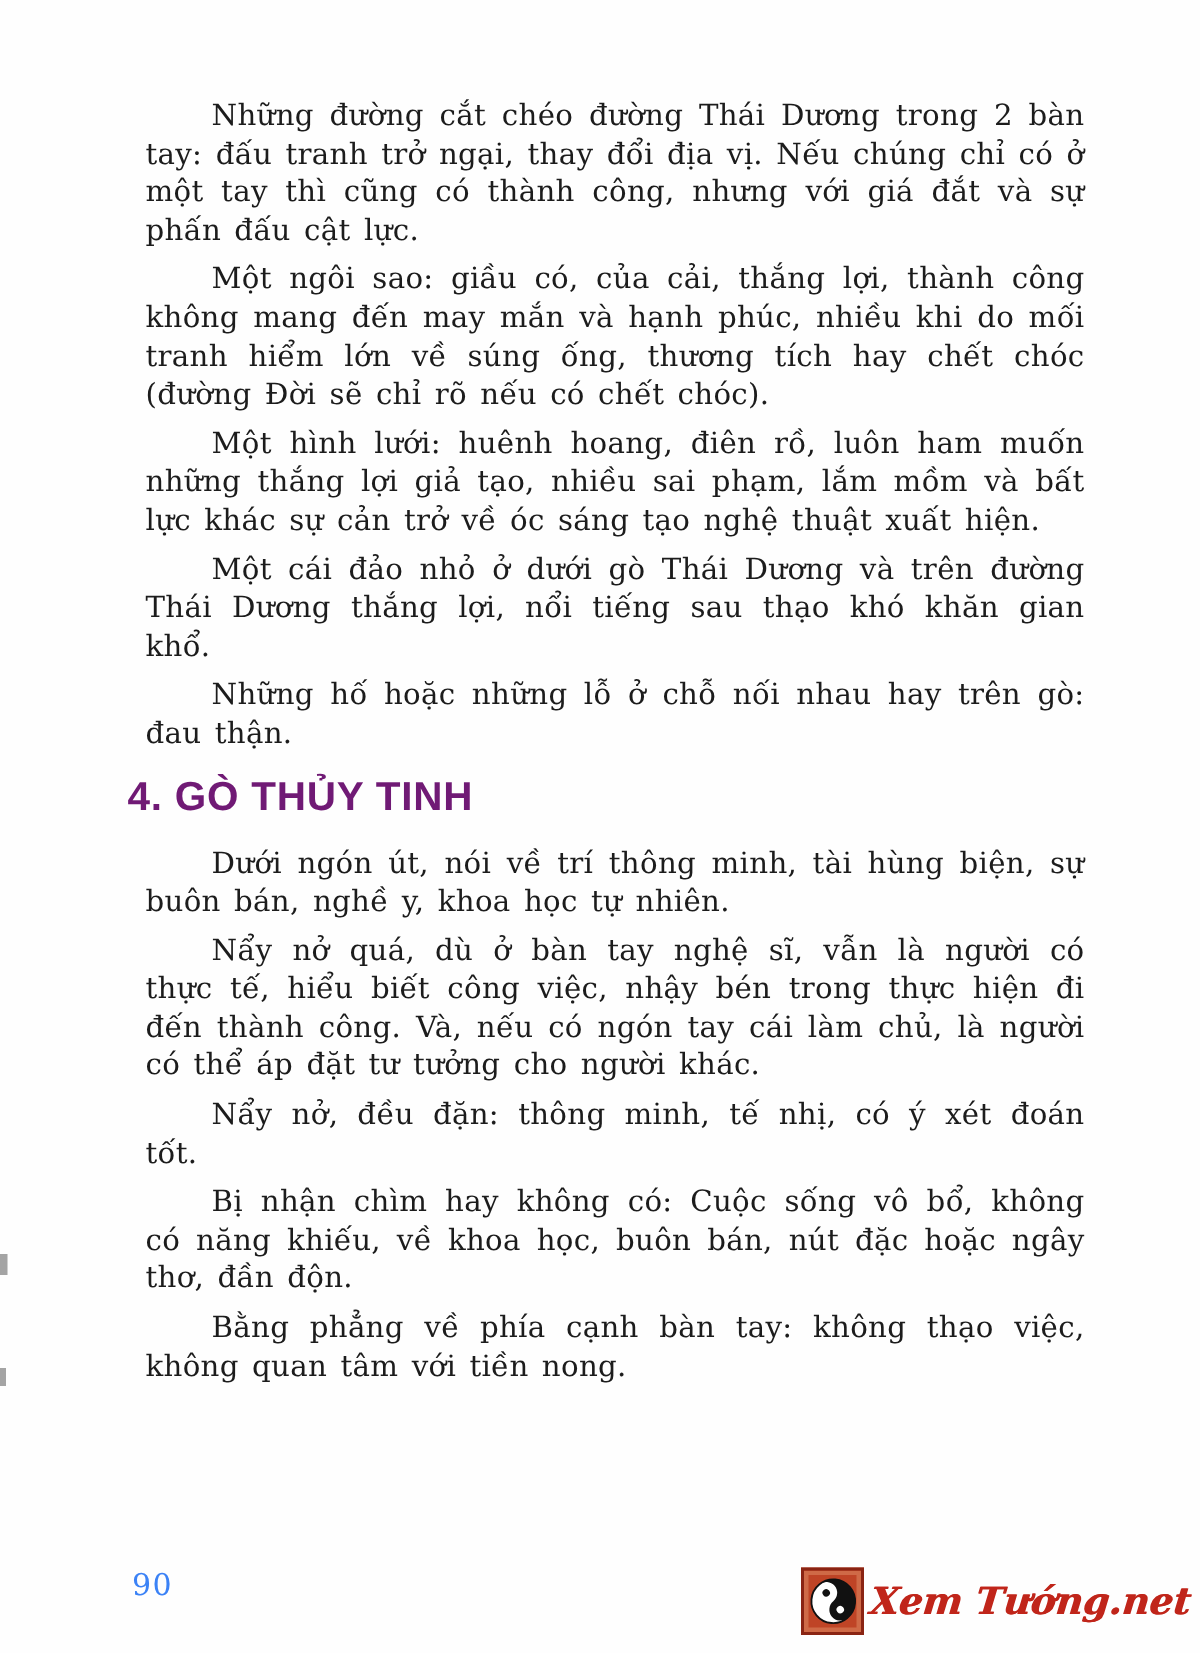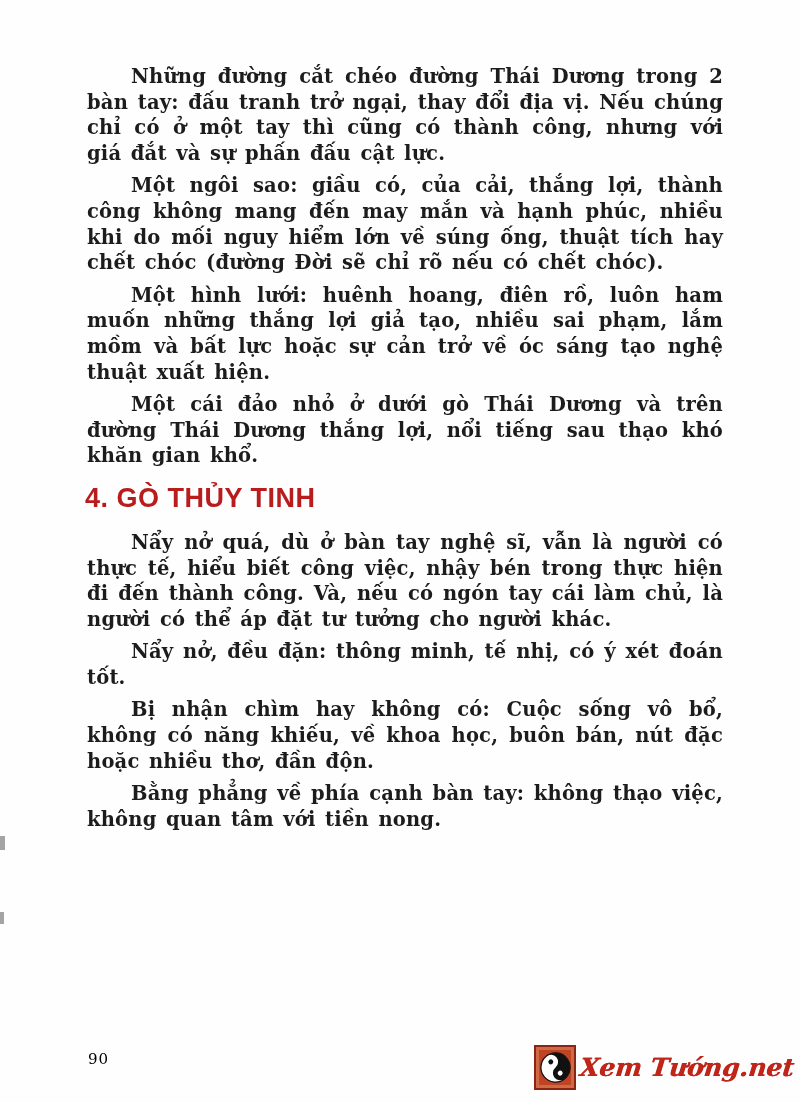--- a/index.html
+++ b/index.html
@@ -19,45 +19,44 @@
     position: absolute;
     inset: 0;
   }
   .text-column {
     position: absolute;
     top: 64px;
     left: 85px;
     width: 638px;
   }
   .text-column p {
-    margin: 0 0 7px 2px;
+    margin: 0 0 7px 12px;
     font-size: 19.5px;
     line-height: 25.6px;
     text-align: justify;
     text-indent: 44px;
     word-spacing: 2.5px;
     letter-spacing: 0.2px;
-    font-weight: bold;
   }
   h2.section-heading {
     margin: 14px 0 16px 0;
     font-family: "Liberation Sans", sans-serif;
     font-weight: 700;
     font-size: 27px;
     letter-spacing: 0.5px;
-    color: #b91c1c;
+    color: #701a75;
     text-indent: 0;
   }
   .page-number {
     position: absolute;
     left: 88px;
     bottom: 34px;
-    font-size: 15px;
+    font-size: 20px;
     letter-spacing: 1px;
-    color: #000000;
+    color: #3b82f6;
   }
   .watermark {
     position: absolute;
     right: 6px;
     bottom: 12px;
     display: flex;
     align-items: center;
     gap: 4px;
   }
   .logo-square {
@@ -92,29 +91,31 @@
     opacity: 0.55;
   }
 </style>
 </head>
 <body>
 
 <div class="page">
 
   <div class="text-column">
     <p>Những đường cắt chéo đường Thái Dương trong 2 bàn tay: đấu tranh trở ngại, thay đổi địa vị. Nếu chúng chỉ có ở một tay thì cũng có thành công, nhưng với giá đắt và sự phấn đấu cật lực.</p>
-    <p>Một ngôi sao: giầu có, của cải, thắng lợi, thành công không mang đến may mắn và hạnh phúc, nhiều khi do mối nguy hiểm lớn về súng ống, thuật tích hay chết chóc (đường Đời sẽ chỉ rõ nếu có chết chóc).</p>
-    <p>Một hình lưới: huênh hoang, điên rồ, luôn ham muốn những thắng lợi giả tạo, nhiều sai phạm, lắm mồm và bất lực hoặc sự cản trở về óc sáng tạo nghệ thuật xuất hiện.</p>
+    <p>Một ngôi sao: giầu có, của cải, thắng lợi, thành công không mang đến may mắn và hạnh phúc, nhiều khi do mối tranh hiểm lớn về súng ống, thương tích hay chết chóc (đường Đời sẽ chỉ rõ nếu có chết chóc).</p>
+    <p>Một hình lưới: huênh hoang, điên rồ, luôn ham muốn những thắng lợi giả tạo, nhiều sai phạm, lắm mồm và bất lực khác sự cản trở về óc sáng tạo nghệ thuật xuất hiện.</p>
     <p>Một cái đảo nhỏ ở dưới gò Thái Dương và trên đường Thái Dương thắng lợi, nổi tiếng sau thạo khó khăn gian khổ.</p>
+    <p>Những hố hoặc những lỗ ở chỗ nối nhau hay trên gò: đau thận.</p>
 
     <h2 class="section-heading">4. GÒ THỦY TINH</h2>
 
+    <p>Dưới ngón út, nói về trí thông minh, tài hùng biện, sự buôn bán, nghề y, khoa học tự nhiên.</p>
     <p>Nẩy nở quá, dù ở bàn tay nghệ sĩ, vẫn là người có thực tế, hiểu biết công việc, nhậy bén trong thực hiện đi đến thành công. Và, nếu có ngón tay cái làm chủ, là người có thể áp đặt tư tưởng cho người khác.</p>
     <p>Nẩy nở, đều đặn: thông minh, tế nhị, có ý xét đoán tốt.</p>
-    <p>Bị nhận chìm hay không có: Cuộc sống vô bổ, không có năng khiếu, về khoa học, buôn bán, nút đặc hoặc nhiều thơ, đần độn.</p>
+    <p>Bị nhận chìm hay không có: Cuộc sống vô bổ, không có năng khiếu, về khoa học, buôn bán, nút đặc hoặc ngây thơ, đần độn.</p>
     <p>Bằng phẳng về phía cạnh bàn tay: không thạo việc, không quan tâm với tiền nong.</p>
 
   </div>
 
   <div class="page-number">90</div>
 
   <div class="watermark">
     <span class="logo-square">
       <svg viewBox="0 0 100 100" aria-hidden="true">
         <circle cx="50" cy="50" r="47" fill="#ffffff" stroke="#111111" stroke-width="4"></circle>

